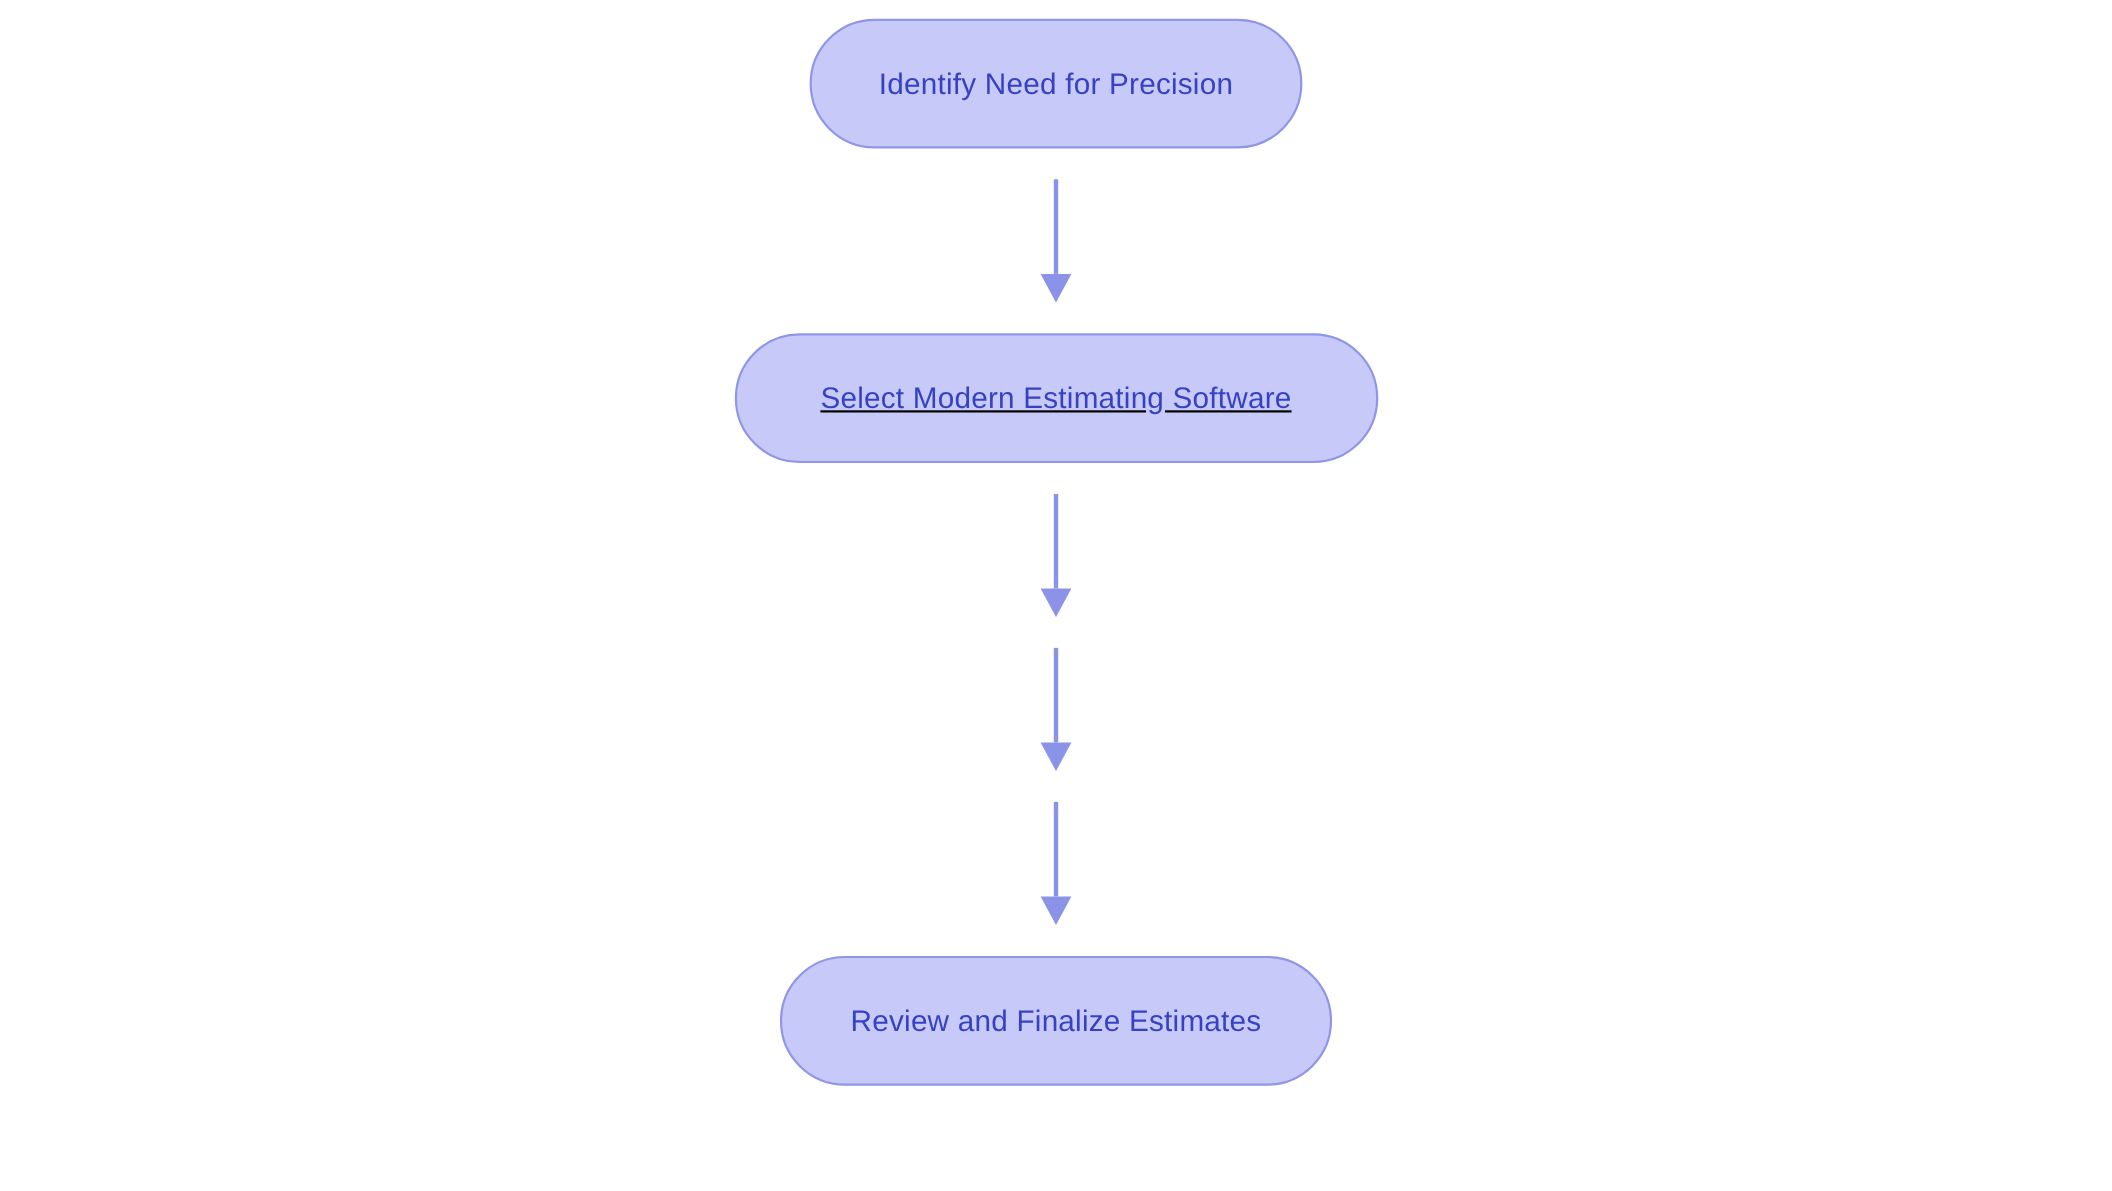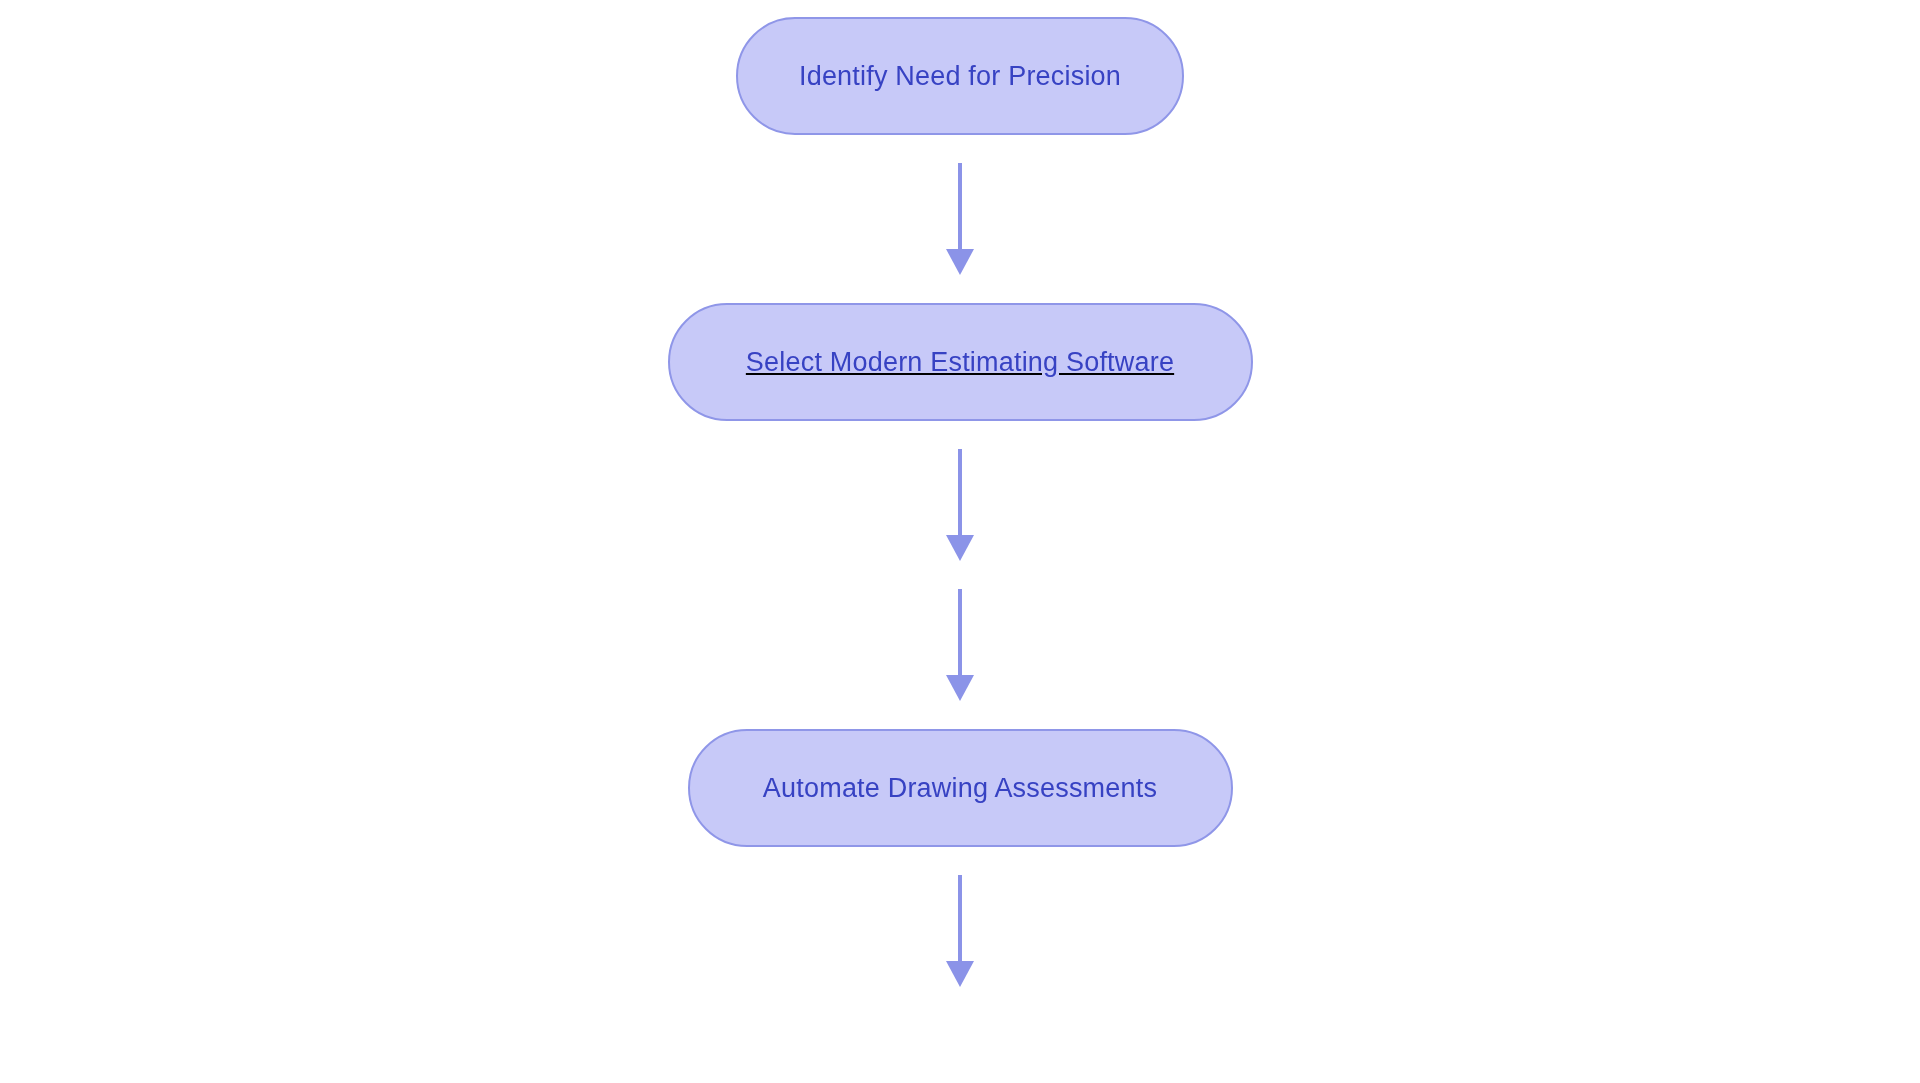--- a/index.html
+++ b/index.html
@@ -84,23 +84,23 @@
     <div class="line"></div>
     <div class="head"></div>
   </div>
 
 
   <div class="arrow">
     <div class="line"></div>
     <div class="head"></div>
   </div>
 
-  <div class="node n4">
-    <span>Automate Drawing Assessments</span>
-  </div>
 
   <div class="arrow">
     <div class="line"></div>
     <div class="head"></div>
   </div>
 
+  <div class="node n5">
+    <span>Review and Finalize Estimates</span>
+  </div>
 
 </div>
 
 </body></html>

